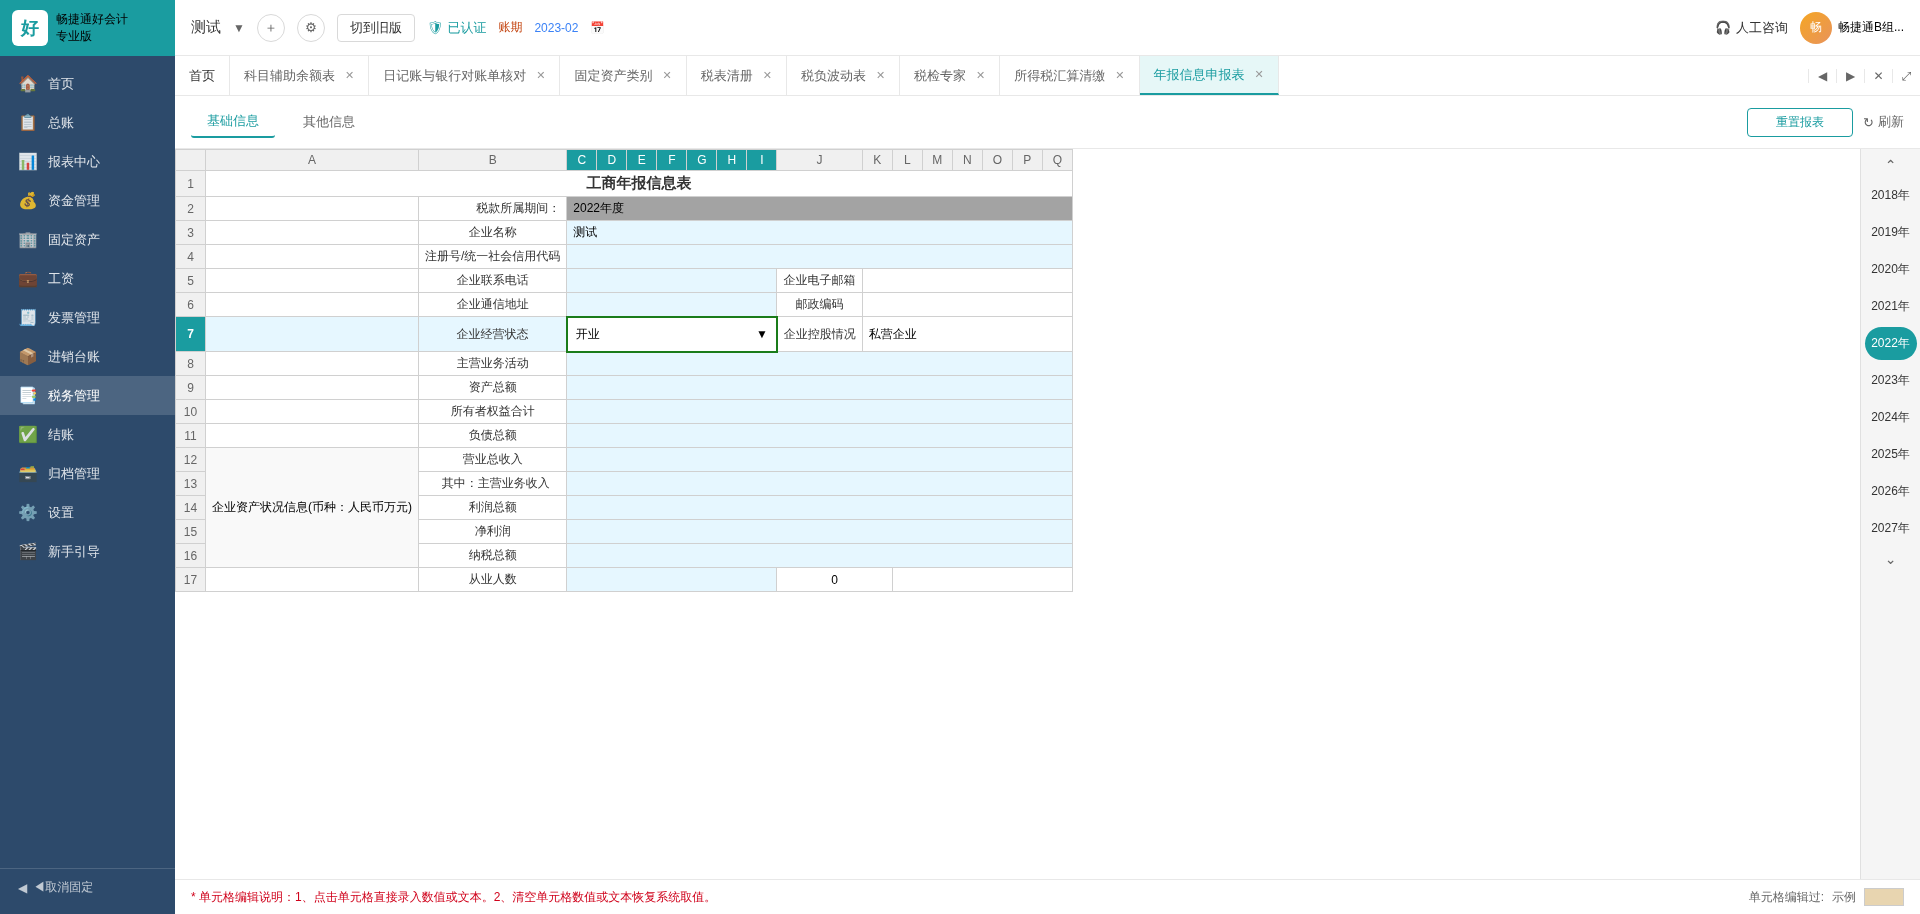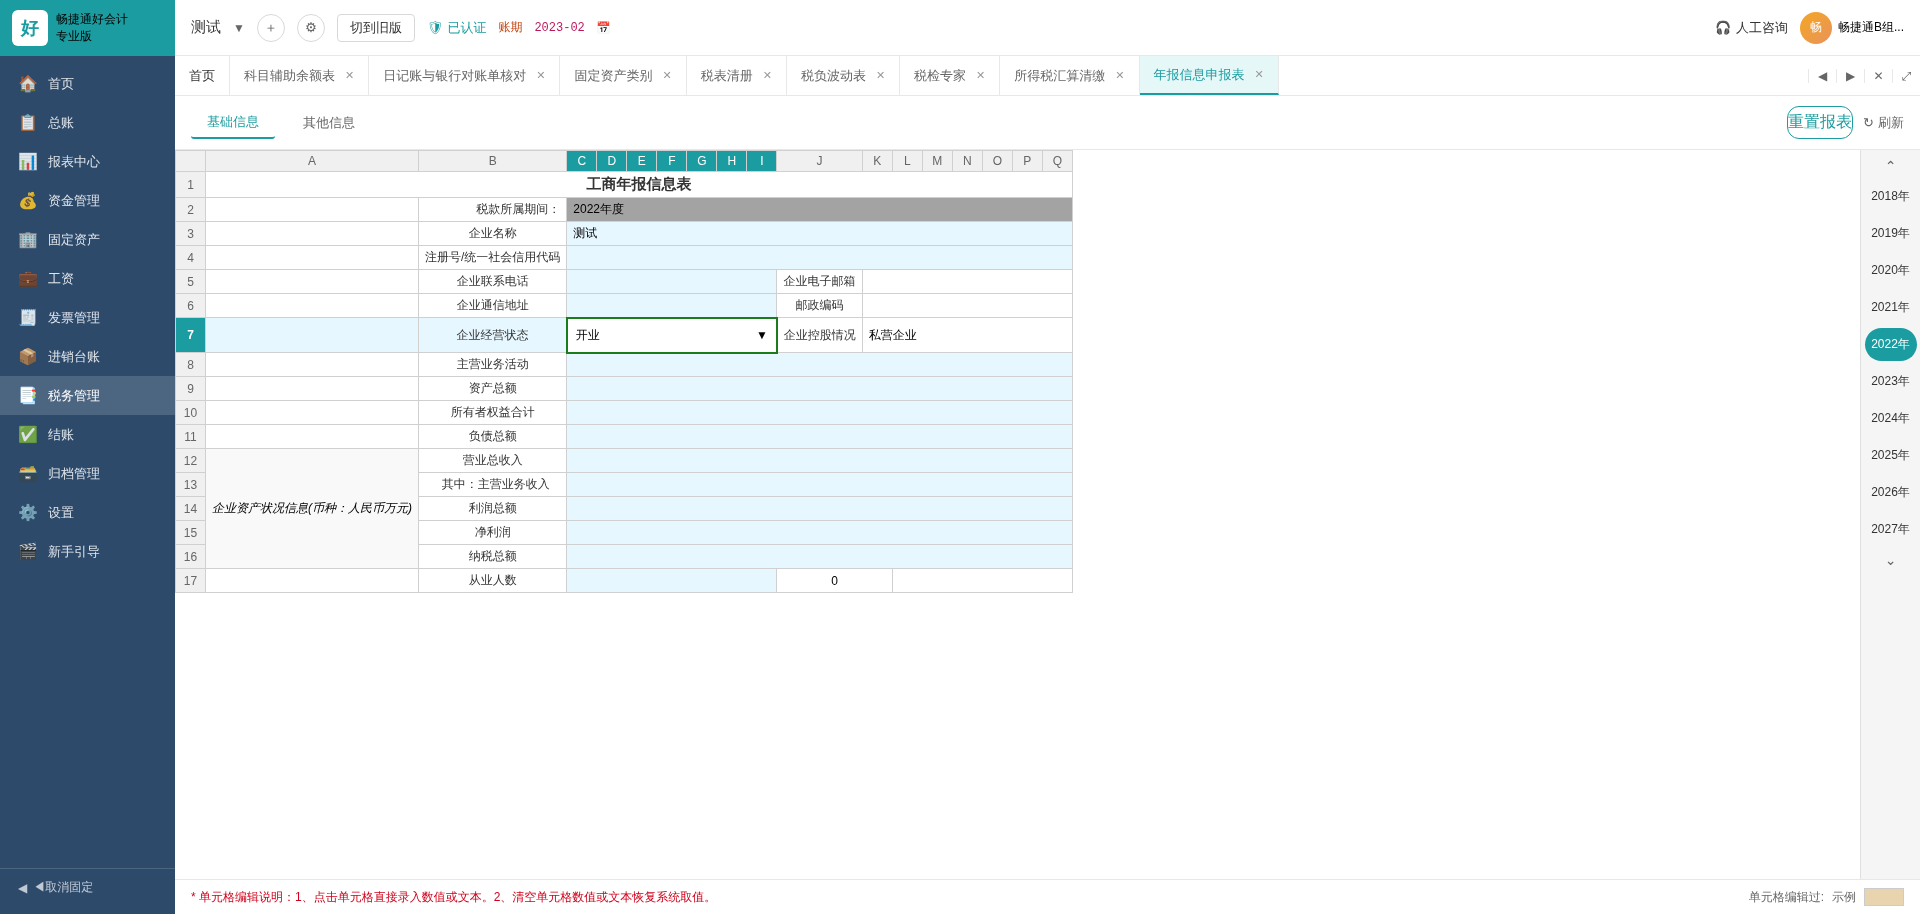--- a/index.html
+++ b/index.html
@@ -46,21 +46,21 @@
 
     
     .content-area { flex: 1; display: flex; overflow: hidden; }
 
     
     .sheet-panel { flex: 1; display: flex; flex-direction: column; background: white; overflow: hidden; }
     .sheet-toolbar { padding: 10px 16px; display: flex; align-items: center; gap: 12px; border-bottom: 1px solid #e8e8e8; }
     .sheet-tab { padding: 6px 16px; border-radius: 3px; cursor: pointer; font-size: 13px; color: #666; }
     .sheet-tab.active { color: #1a9ca0; border-bottom: 2px solid #1a9ca0; }
     .sheet-toolbar-right { margin-left: auto; display: flex; gap: 10px; }
-    .reset-btn { border: 1px solid #1a9ca0; color: #1a9ca0; background: white; padding: 5px 0; border-radius: 12px; cursor: pointer; font-size: 16px; }
+    .reset-btn { border: 1px solid #1a9ca0; color: #1a9ca0; background: white; padding: 5px 28px; border-radius: 4px; cursor: pointer; font-size: 12px; }
     .refresh-btn { color: #666; background: white; border: none; cursor: pointer; font-size: 13px; display: flex; align-items: center; gap: 4px; }
 
     
     .spreadsheet-container { flex: 1; display: flex; overflow: hidden; position: relative; }
     .spreadsheet-wrapper { flex: 1; overflow: auto; }
     .spreadsheet-wrapper::-webkit-scrollbar { width: 12px; height: 12px; }
     .spreadsheet-wrapper::-webkit-scrollbar-track { background: #f1f1f1; }
     .spreadsheet-wrapper::-webkit-scrollbar-thumb { background: #c1c1c1; border-radius: 3px; }
     table.sheet { border-collapse: collapse; width: max-content; font-size: 12px; }
     table.sheet th, table.sheet td { border: 1px solid #d0d0d0; padding: 3px 6px; white-space: nowrap; }
@@ -167,21 +167,21 @@
       <span class="topbar-title">测试</span>
       <span class="topbar-dropdown">▼</span>
       <button class="topbar-btn">＋</button>
       <button class="topbar-btn">⚙</button>
       <button class="topbar-old-btn">切到旧版</button>
       <div class="topbar-verified">
         <span>🛡</span>
         <span>已认证</span>
       </div>
       <span style="color:#c2410c;">账期</span>
-      <span style="color:#be185d; font-weight:500;font-family:Liberation Mono, monospace;">2023-02</span>
+      <span style="color:#3b82f6; font-weight:500;">2023-02</span>
       <span style="cursor:pointer;">📅</span>
       <div class="topbar-spacer"></div>
       <div class="topbar-service">
         <span>🎧</span>
         <span>人工咨询</span>
       </div>
       <div class="topbar-avatar">
         <div class="avatar-img">畅</div>
         <span>畅捷通B组...</span>
       </div>
@@ -353,21 +353,21 @@
 
                 <tr>
                   <th class="row-header">11</th>
                   <td></td>
                   <td class="label">负债总额</td>
                   <td colspan="15" style="background:#e6f7ff;"></td>
                 </tr>
 
                 <tr>
                   <th class="row-header">12</th>
-                  <td rowspan="5" style="text-align:left; vertical-align:middle; background:#f9f9f9;font-style:italic;">企业资产状况信息(币种：人民币万元)</td>
+                  <td rowspan="5" style="text-align:left; vertical-align:middle; background:#f9f9f9;">企业资产状况信息(币种：人民币万元)</td>
                   <td class="label">营业总收入</td>
                   <td colspan="15" style="background:#e6f7ff;"></td>
                 </tr>
 
                 <tr>
                   <th class="row-header">13</th>
                   <td class="label" style="padding-left:12px;">其中：主营业务收入</td>
                   <td colspan="15" style="background:#e6f7ff;"></td>
                 </tr>
 

